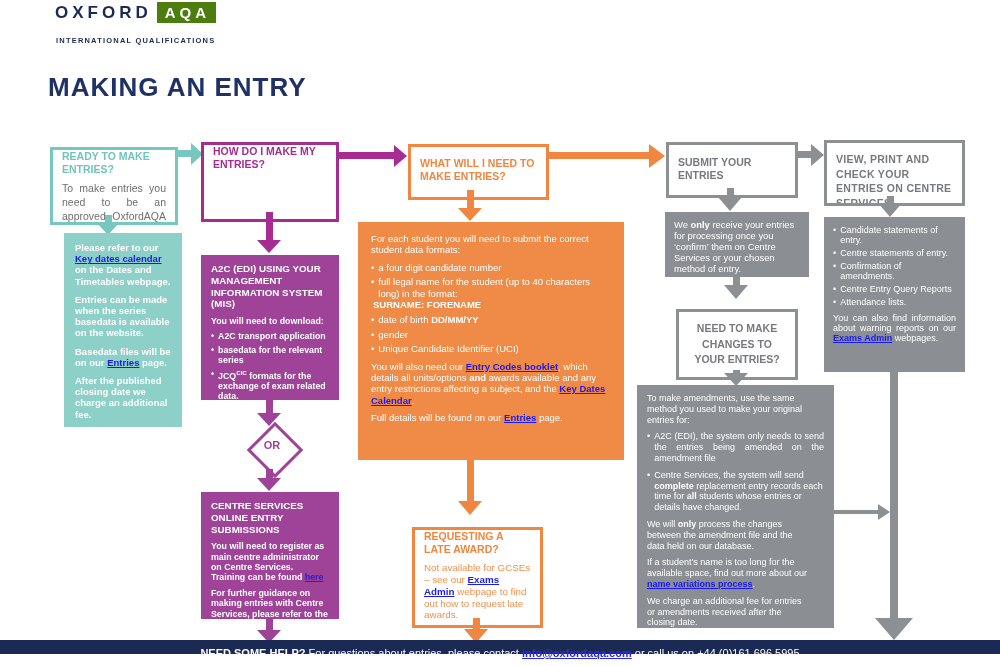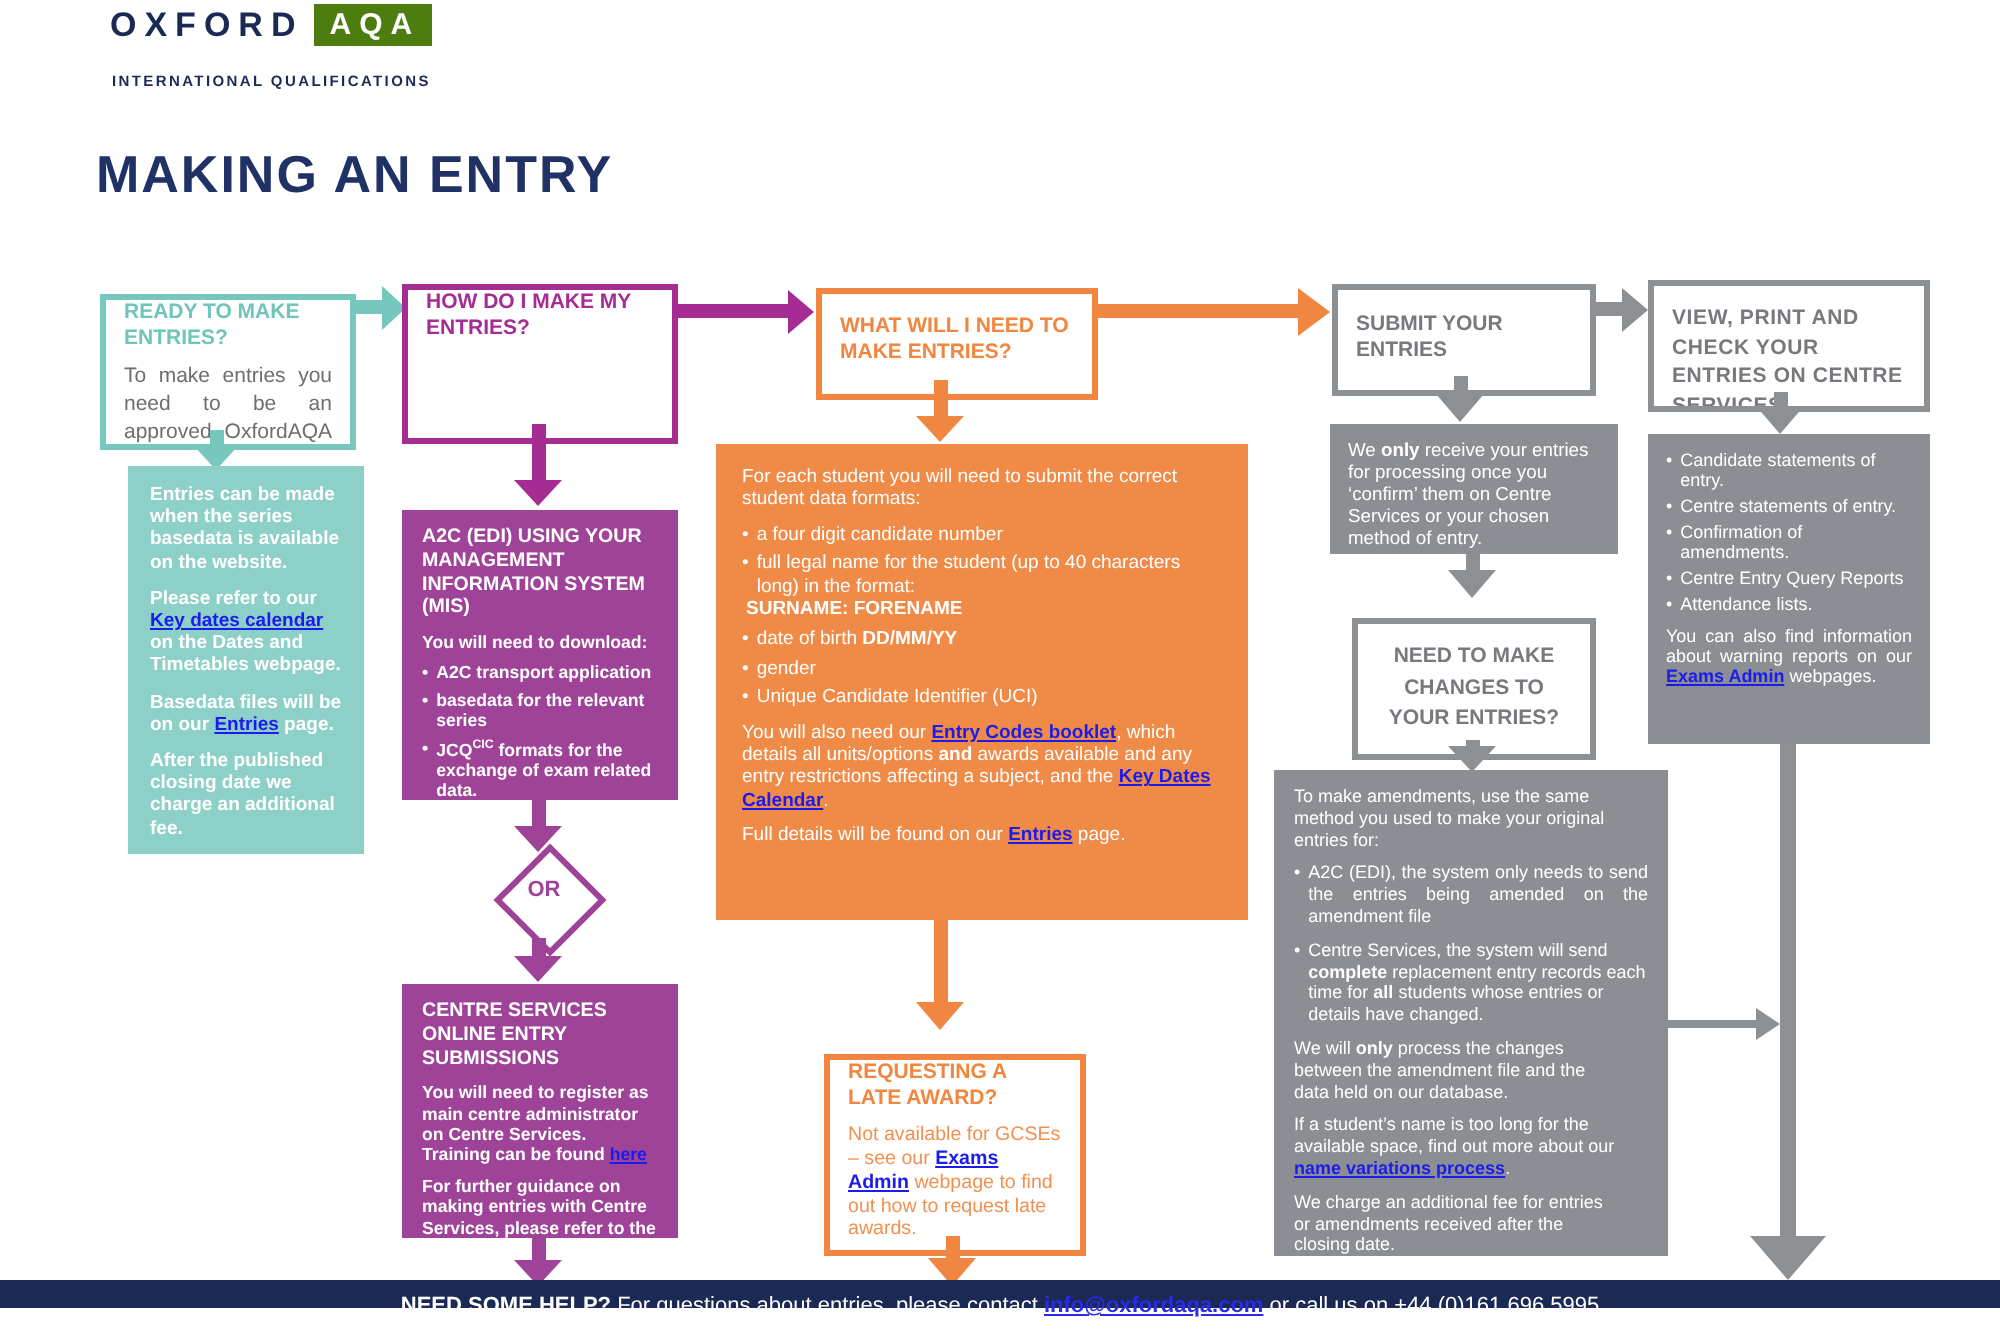--- a/index.html
+++ b/index.html
@@ -75,22 +75,22 @@
     <p class="body-gray">To make entries you need to be an approved OxfordAQA school.</p>
   </div>
 
   <div class="hline" style="left:178px;top:150px;width:13px;height:7px;background:#76c7bd;"></div>
   <div class="tri" style="left:191px;top:143px;border-top:11px solid transparent;border-bottom:11px solid transparent;border-left:12px solid #76c7bd;"></div>
 
   <div class="vline" style="left:105px;top:215px;width:7px;height:9px;background:#76c7bd;"></div>
   <div class="tri" style="left:97px;top:223px;border-left:11px solid transparent;border-right:11px solid transparent;border-top:12px solid #76c7bd;"></div>
 
   <div class="fb teal-f tealinfo" style="left:64px;top:233px;width:118px;height:194px;">
+    <p><span>Please refer to our </span><a class="lnk">Key dates calendar</a><span> on the Dates and Timetables webpage.</span></p>
     <p>Entries can be made when the series basedata is available on the website.</p>
-    <p><span>Please refer to our </span><a class="lnk">Key dates calendar</a><span> on the Dates and Timetables webpage.</span></p>
     <p><span>Basedata files will be on our </span><a class="lnk">Entries</a><span> page.</span></p>
     <p>After the published closing date we charge an additional fee.</p>
   </div>
 
   <div class="ob mag-b" style="left:201px;top:132px;width:138px;height:80px;">
     <h3 class="mag-t">HOW DO I MAKE MY ENTRIES?</h3>
   </div>
 
   <div class="vline" style="left:266px;top:212px;width:7px;height:30px;background:#a62c94;"></div>
   <div class="tri" style="left:257px;top:240px;border-left:12px solid transparent;border-right:12px solid transparent;border-top:13px solid #a62c94;"></div>

